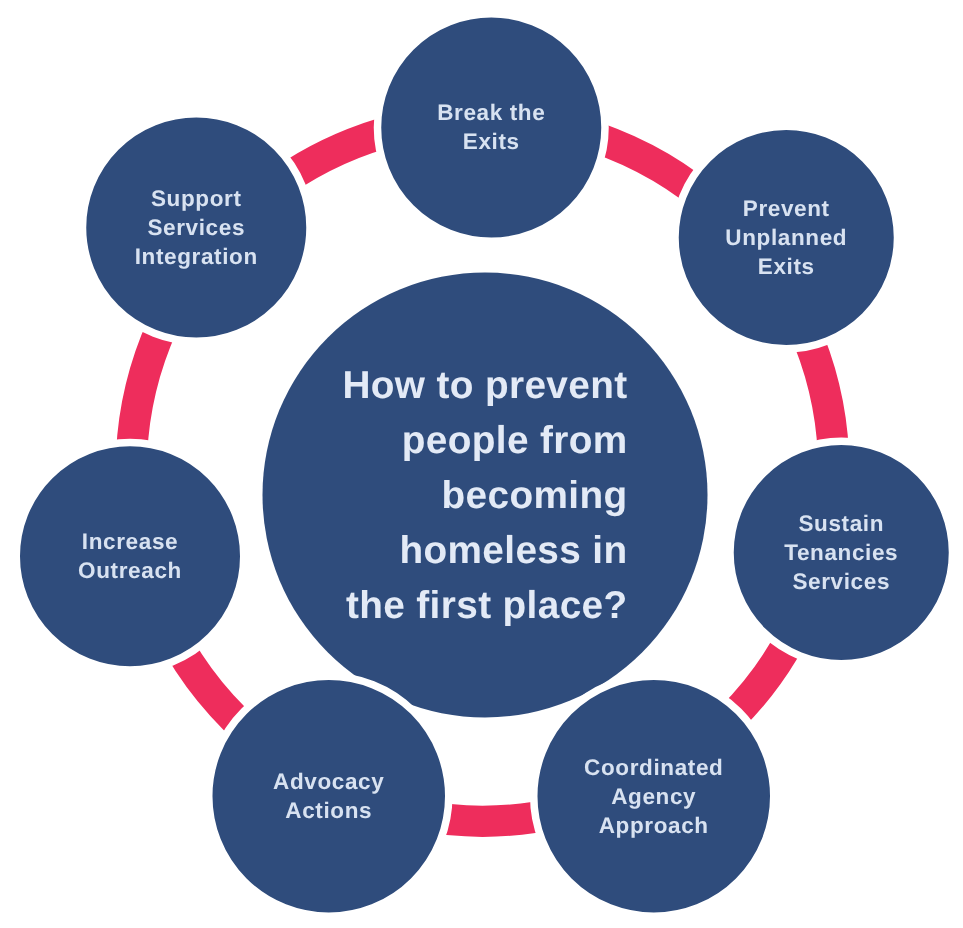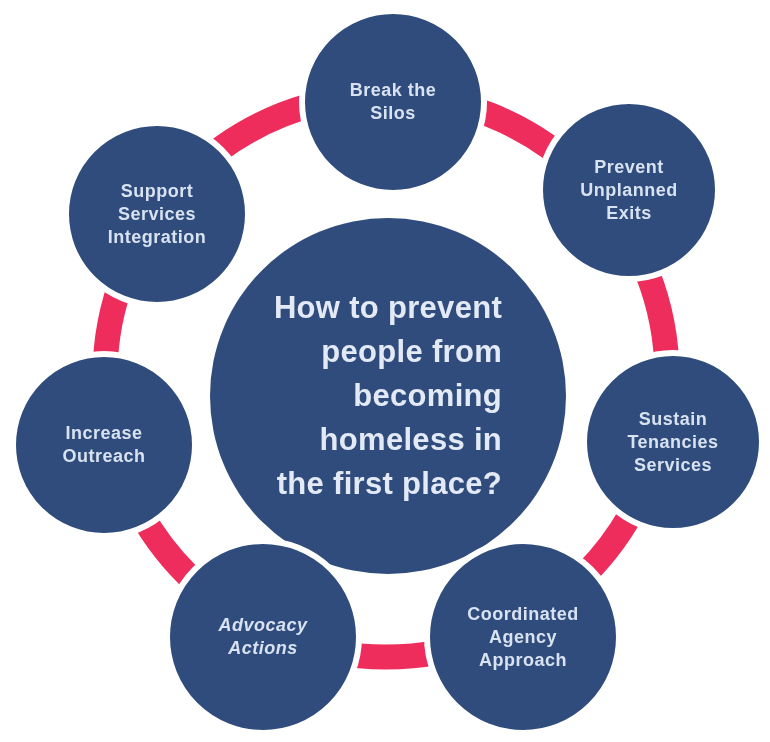--- a/index.html
+++ b/index.html
@@ -41,23 +41,23 @@
     letter-spacing: 0.5px;
   }
   .sat {
     border: 6px solid #ffffff; 
   }
   
   .n0 { left: 299px; top:   8px; width: 188px; height: 188px; } 
   .n1 { left: 537px; top:  98px; width: 184px; height: 184px; } 
   .n2 { left: 581px; top: 350px; width: 184px; height: 184px; } 
   .n3 { left: 424px; top: 538px; width: 198px; height: 198px; } 
-  .n4 { left: 164px; top: 538px; width: 198px; height: 198px; font-style: italic; } 
+  .n4 { left: 164px; top: 538px; width: 198px; height: 198px; } 
   .n5 { left:  10px; top: 351px; width: 188px; height: 188px; justify-content: center; } 
-  .n6 { left:  63px; top: 120px; width: 188px; height: 188px; } 
+  .n6 { left:  63px; top: 88px; width: 188px; height: 188px; } 
   .center-node {
     left: 210px; top: 218px; width: 356px; height: 356px;
   }
   .center-node .label {
     font-size: 31px;
     line-height: 44px;
     font-weight: 600;
     letter-spacing: 0.3px;
     color: var(--center-label-color, #e3eaf6);
     text-align: right;
@@ -75,21 +75,21 @@
   <div class="node center-node">
     <span class="label">How to prevent
 people from
 becoming
 homeless in
 the first place?</span>
   </div>
 
   <div class="node sat n0">
     <span class="label">Break the
-Silos</span>
+Exits</span>
   </div>
 
   <div class="node sat n1">
     <span class="label">Prevent
 Unplanned
 Exits</span>
   </div>
 
   <div class="node sat n2">
     <span class="label">Sustain

